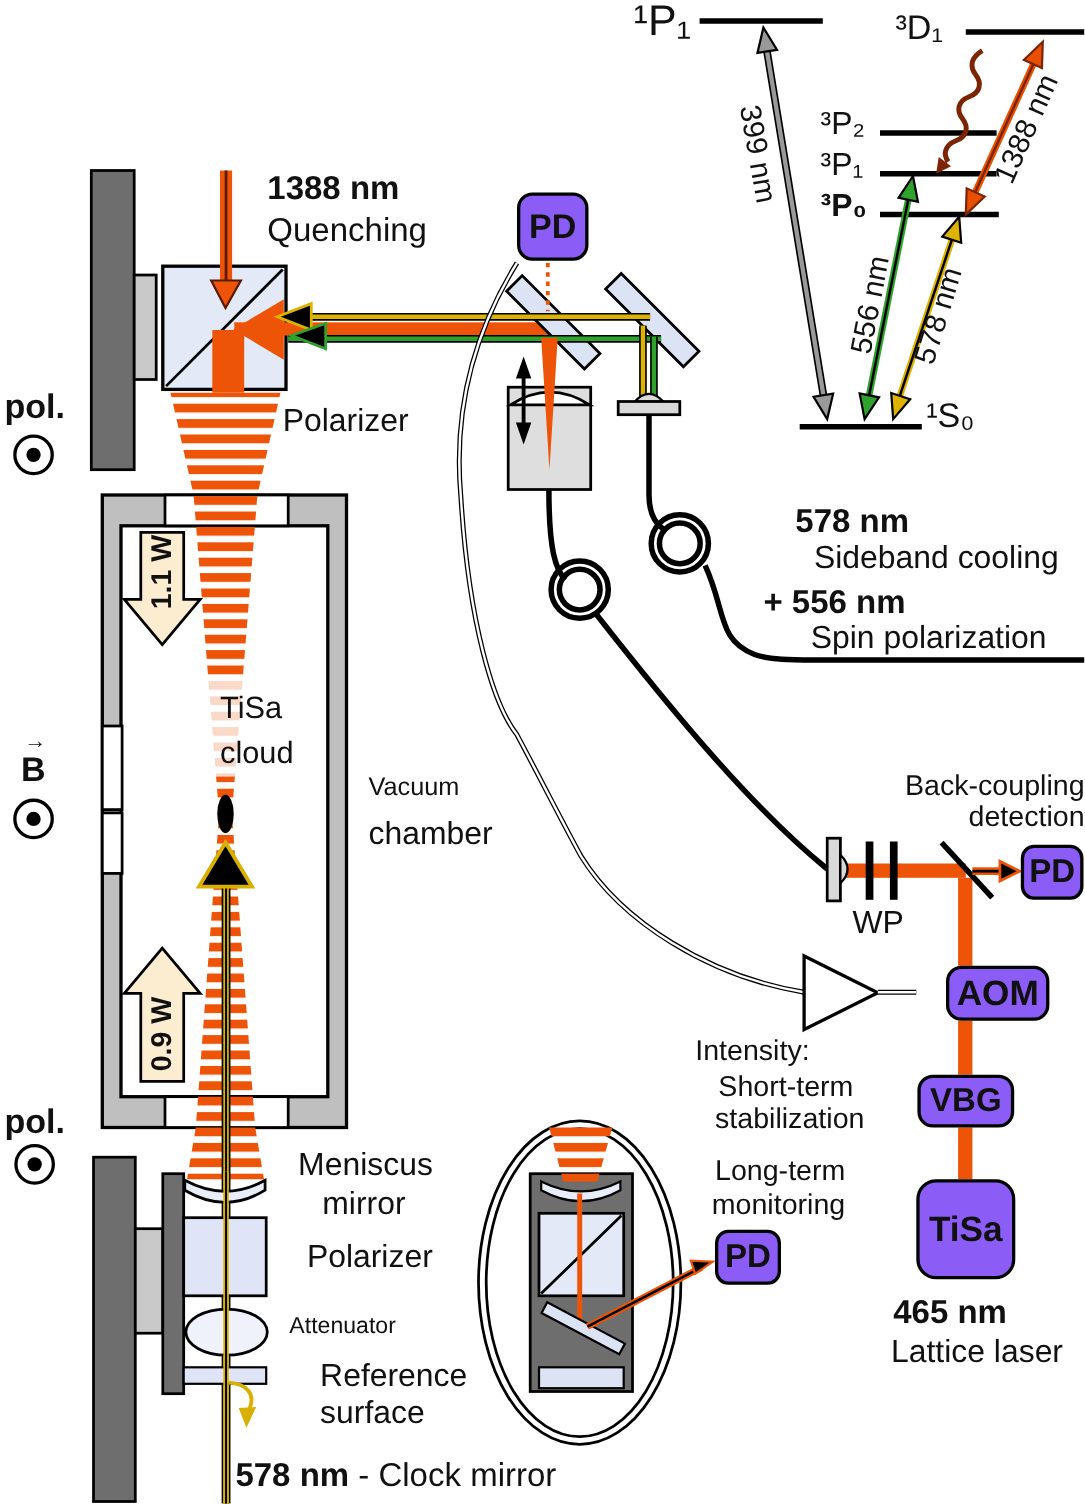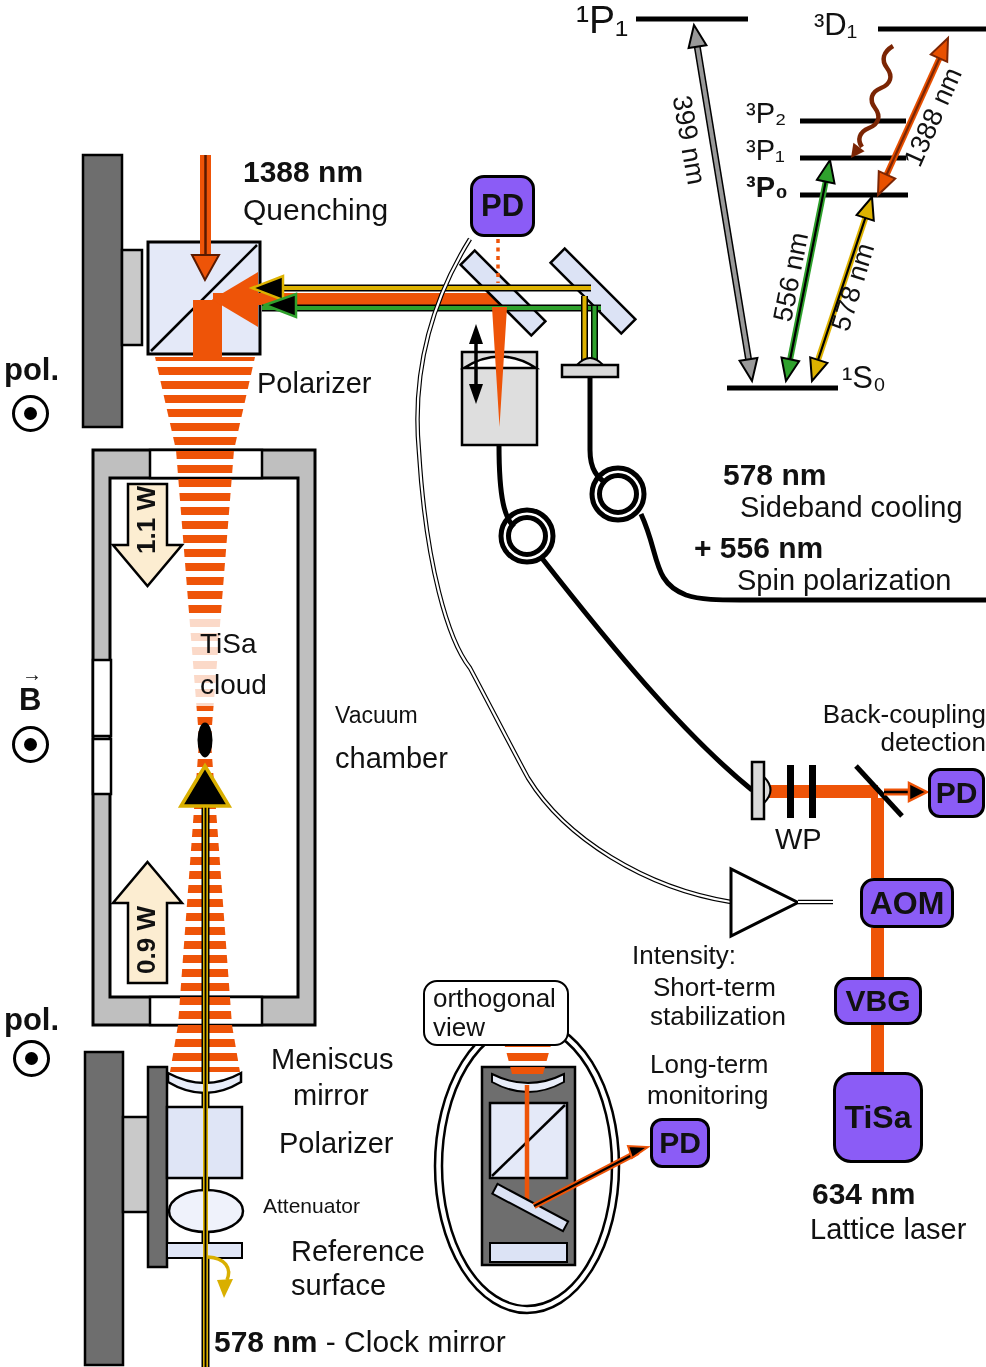--- a/index.html
+++ b/index.html
@@ -272,27 +272,23 @@
 <div class="lbl" style="left:790px;top:701px;width:196px;text-align:right;font-size:26px;">Back-coupling</div>
 <div class="lbl" style="left:790px;top:729px;width:196px;text-align:right;font-size:26px;">detection</div>
 <div class="lbl" style="left:775px;top:824px;font-size:29px;">WP</div>
 
 <div class="lbl" style="left:632px;top:942px;font-size:26px;">Intensity:</div>
 <div class="lbl" style="left:653px;top:974px;font-size:26px;">Short-term</div>
 <div class="lbl" style="left:650px;top:1003px;font-size:26px;">stabilization</div>
 <div class="lbl" style="left:650px;top:1051px;font-size:26px;">Long-term</div>
 <div class="lbl" style="left:647px;top:1082px;font-size:26px;">monitoring</div>
 
-<div class="lbl b" style="left:812px;top:1178px;font-size:30px;">634 nm</div>
+<div class="lbl b" style="left:812px;top:1178px;font-size:30px;">465 nm</div>
 <div class="lbl" style="left:810px;top:1214px;font-size:29px;">Lattice laser</div>
 
-<div id="ortho-label" style="left:423px;top:980px;width:126px;">
-  <div>orthogonal</div>
-  <div>view</div>
-</div>
 
 <div class="lbl" style="left:271px;top:1044px;font-size:29px;">Meniscus</div>
 <div class="lbl" style="left:293px;top:1080px;font-size:29px;">mirror</div>
 <div class="lbl" style="left:279px;top:1128px;font-size:29px;">Polarizer</div>
 <div class="lbl" style="left:263px;top:1195px;font-size:21px;">Attenuator</div>
 <div class="lbl" style="left:267px;top:1236px;font-size:29px;margin-left:24px;">Reference</div>
 <div class="lbl" style="left:291px;top:1270px;font-size:29px;">surface</div>
 
 <div class="lbl" style="left:214px;top:1326px;font-size:30px;"><span class="b">578 nm</span><span> - Clock mirror</span></div>
 

